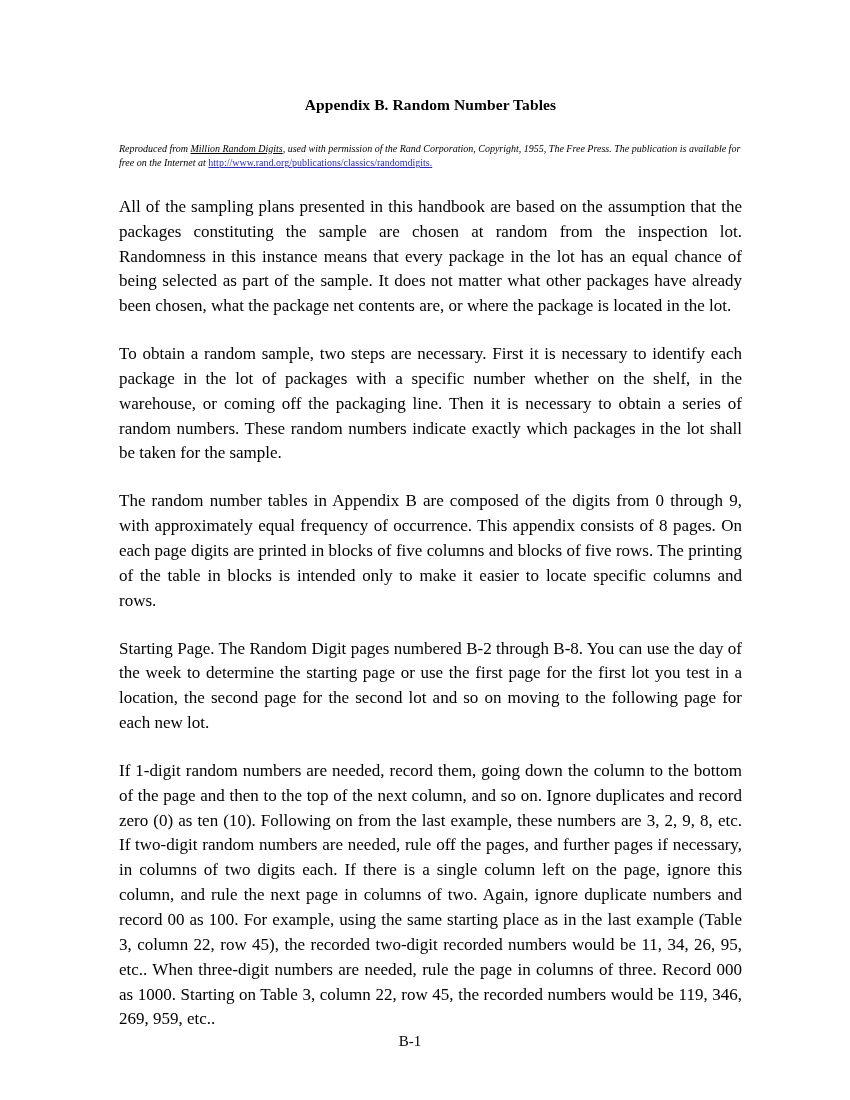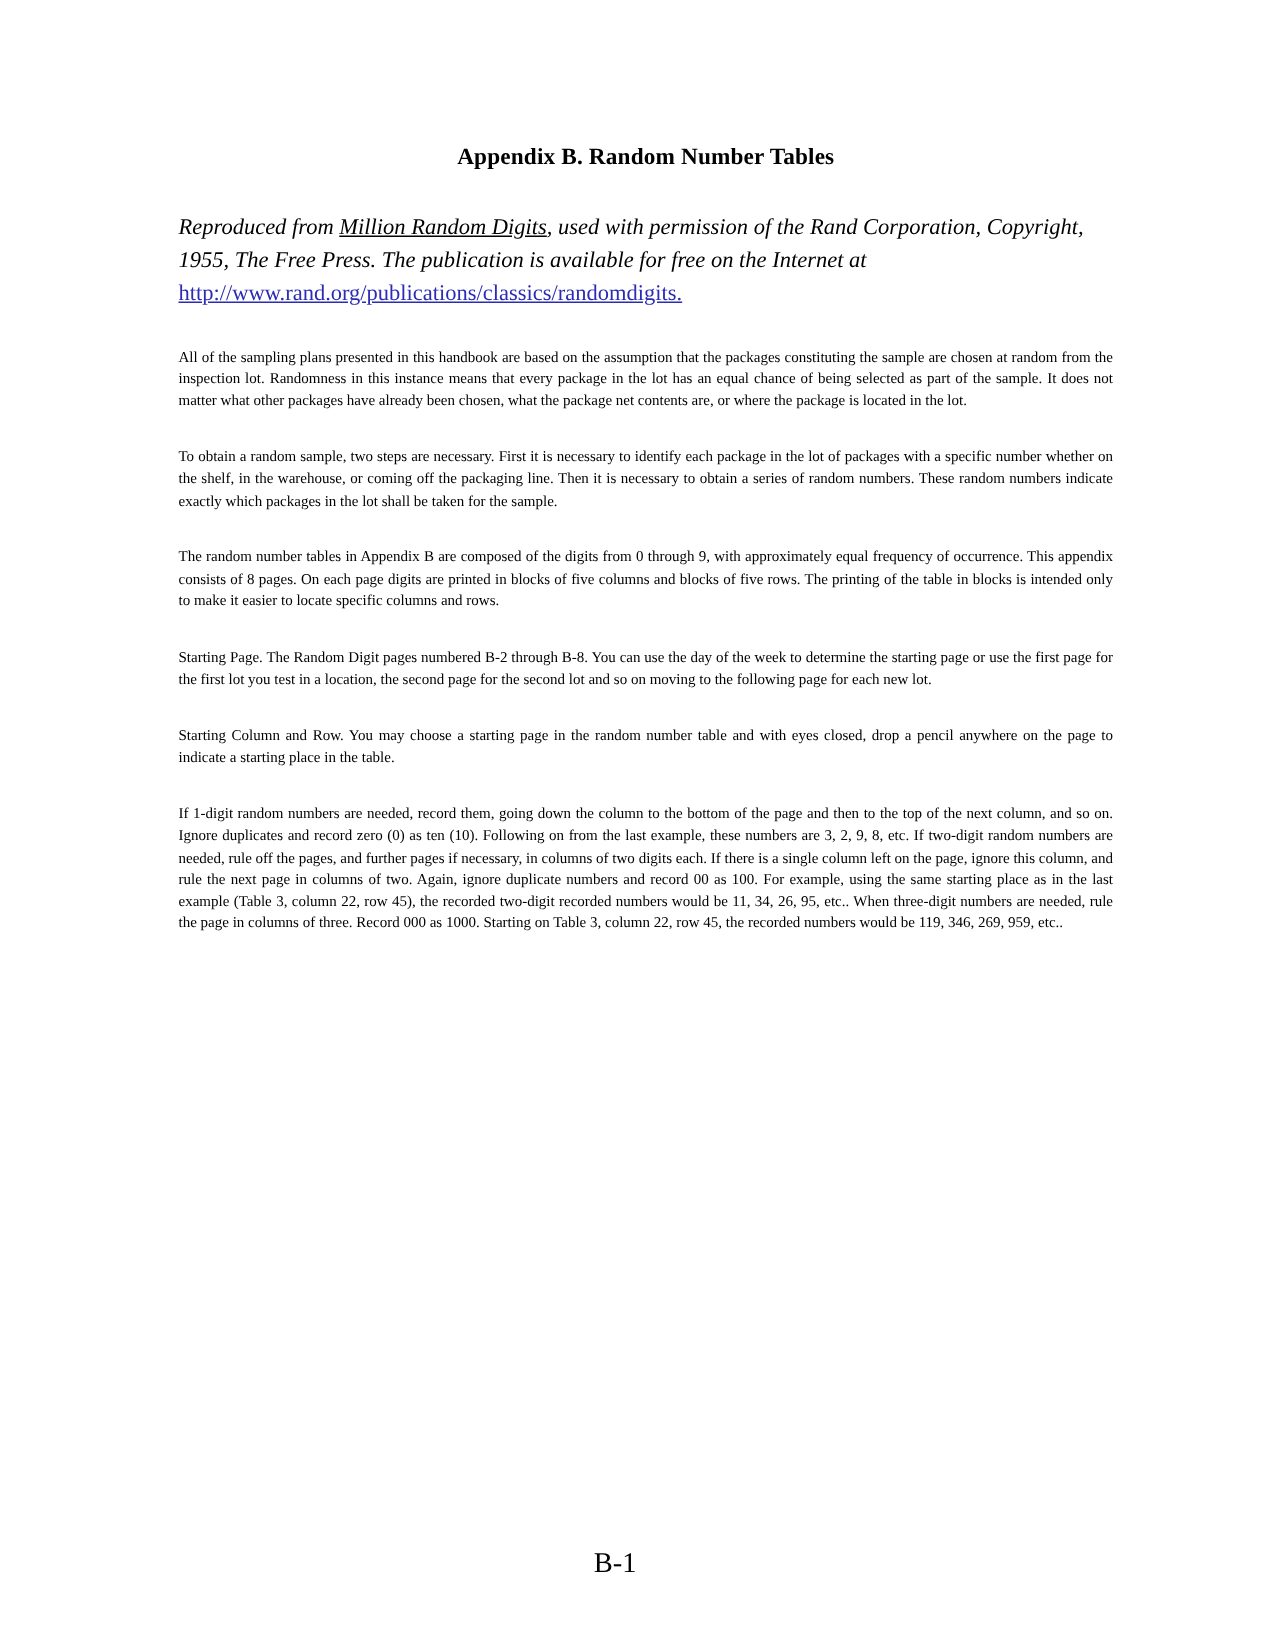--- a/index.html
+++ b/index.html
@@ -35,39 +35,39 @@
     text-align: center;
     font-weight: bold;
     font-size: 15.5px;
     letter-spacing: 0.1px;
     margin: 0 0 27px 0;
     line-height: 1.2;
   }
 
   .credit {
     font-style: italic;
-    font-size: 15px;
+    font-size: 10px;
     line-height: 1.465;
     margin: 0 0 24px 0;
     text-align: left;
   }
   .credit .book-title {
     text-decoration: underline;
     font-style: italic;
   }
   .credit a.url-link {
     color: #2b2bb5;
     text-decoration: underline;
     font-style: normal;
     font-family: "Liberation Serif", "DejaVu Serif", serif;
   }
 
   p.body-text {
     text-align: justify;
-    font-size: 10px;
+    font-size: 17px;
     line-height: 1.462;
     margin: 0 0 23px 0;
     text-justify: inter-word;
   }
   p.body-text.last {
     margin-bottom: 0;
   }
 
   h2.subhead {
     font-weight: bold;
@@ -75,21 +75,21 @@
     margin: 0 0 23px 0;
     line-height: 1.3;
   }
 
   .footer {
     position: absolute;
     left: 0;
     top: 1032px;
     width: 820px;
     text-align: center;
-    font-size: 19px;
+    font-size: 15px;
     line-height: 1.2;
   }
 </style>
 </head>
 <body>
 
 <div class="page">
   <div class="content">
 
     <h1 class="doc-title">Appendix B. Random Number Tables</h1>
@@ -99,21 +99,20 @@
     <p class="body-text">All of the sampling plans presented in this handbook are based on the assumption that the packages constituting the sample are chosen at random from the inspection lot.  Randomness in this instance means that every package in the lot has an equal chance of being selected as part of the sample.  It does not matter what other packages have already been chosen, what the package net contents are, or where the package is located in the lot.</p>
 
     <p class="body-text">To obtain a random sample, two steps are necessary.  First it is necessary to identify each package in the lot of packages with a specific number whether on the shelf, in the warehouse, or coming off the packaging line.  Then it is necessary to obtain a series of random numbers.  These random numbers indicate exactly which packages in the lot shall be taken for the sample.</p>
 
 
     <p class="body-text">The random number tables in Appendix B are composed of the digits from 0 through 9, with approximately equal frequency of occurrence.  This appendix consists of 8 pages.  On each page digits are printed in blocks of five columns and blocks of five rows.  The printing of the table in blocks is intended only to make it easier to locate specific columns and rows.</p>
 
 
     <p class="body-text">Starting Page.   The Random Digit pages numbered B-2 through B-8. You can use the day of the week to determine the starting page or use the first page for the first lot you test in a location, the second page for the second lot and so on moving to the following page for each new lot.</p>
 
-    <p class="body-text">Starting Column and Row.  You may choose a starting page in the random number table and with eyes closed, drop a pencil anywhere on the page to indicate a starting place in the table.</p>
 
 
     <p class="body-text last">If 1-digit random numbers are needed, record them, going down the column to the bottom of the page and then to the top of the next column, and so on.  Ignore duplicates and record zero (0) as ten (10). Following on from the last example, these numbers are 3, 2, 9, 8, etc.  If two-digit random numbers are needed, rule off the pages, and further pages if necessary, in columns of two digits each.  If there is a single column left on the page, ignore this column, and rule the next page in columns of two.  Again, ignore duplicate numbers and record 00 as 100.  For example, using the same starting place as in the last example (Table 3, column 22, row 45), the recorded two-digit recorded numbers would be 11, 34, 26, 95, etc..  When three-digit numbers are needed, rule the page in columns of three.  Record 000 as 1000.  Starting on Table 3, column 22, row 45, the recorded numbers would be 119, 346, 269, 959, etc..</p>
 
   </div>
 
   <div class="footer">
     <span>B-1</span>
   </div>
 </div>

